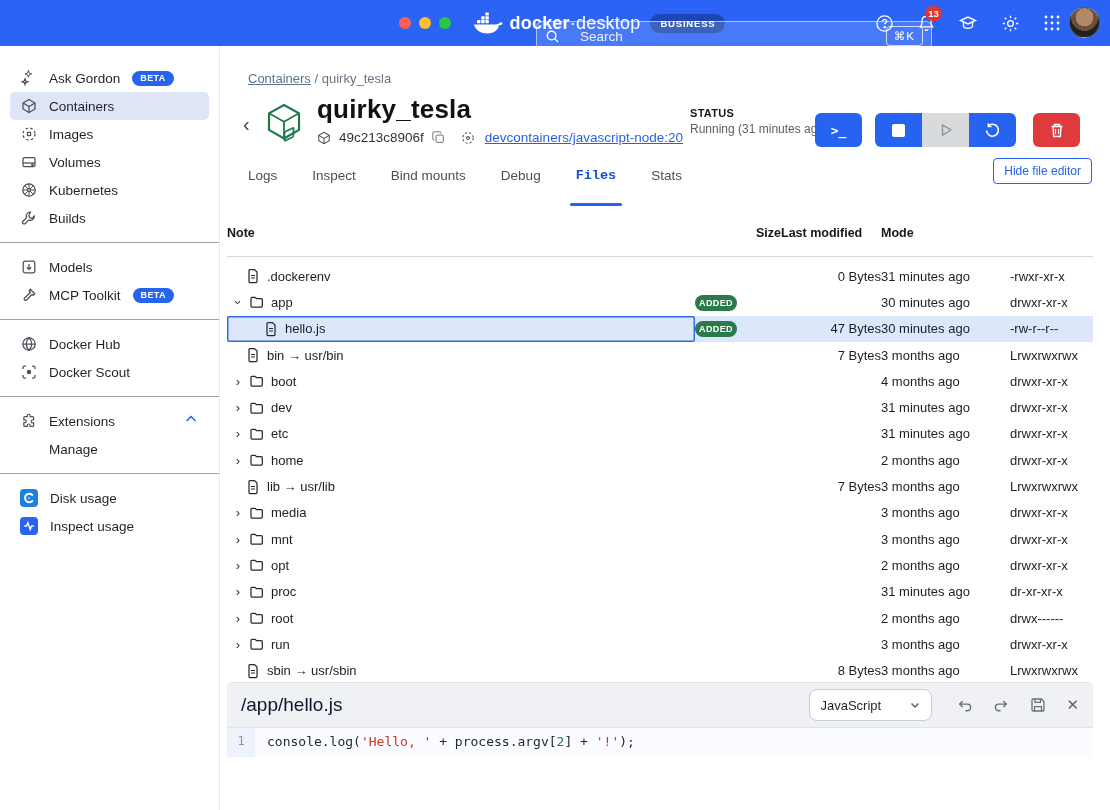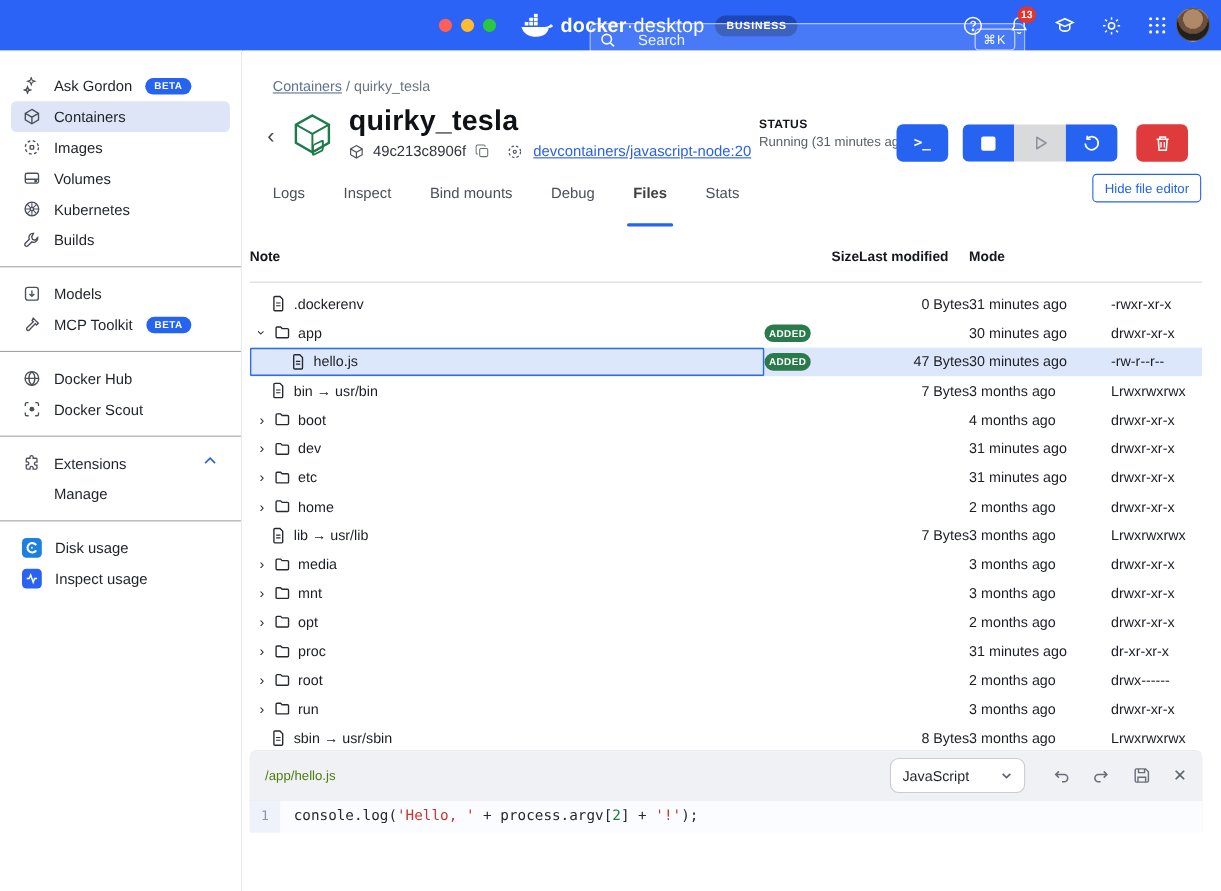--- a/index.html
+++ b/index.html
@@ -75,21 +75,21 @@
     font-family:"DejaVu Sans Mono", monospace; font-weight:700; font-size:13px; }
   .btn-group { display:flex; margin-left:13px; border-radius:6px; overflow:hidden; }
   .abtn.stop { width:47px; background:#2563f0; }
   .abtn.play { width:47px; background:#d9dadc; cursor:default; }
   .abtn.restart { width:47px; background:#2563f0; }
   .abtn.del { width:47px; background:#df3a3c; border-radius:6px; margin-left:17px; }
   .stop-square { width:13px; height:13px; background:#fff; border-radius:2px; }
 
   .tabs { position:absolute; left:27px; top:118px; display:flex; gap:35px; height:36px; }
   .tab { font-size:13.5px; color:#4a4f58; cursor:pointer; position:relative; padding-top:4px; }
-  .tab.active { color:#404040; font-weight:700; }
+  .tab.active { color:#1d4ed8; font-weight:700;font-family:Liberation Mono, monospace; }
   .tab.active::after { content:""; position:absolute; left:-6px; right:-6px; bottom:-6px; height:3px;
     background:#2563f0; border-radius:2px; }
   .hide-editor { position:absolute; right:18px; top:112px; border:1px solid #2563f0; color:#2563f0;
     background:#fff; font-size:12px; border-radius:4px; padding:5px 10px; cursor:pointer; }
 
   
   .table { position:absolute; left:6px; top:170px; width:866px; }
   .tgrid { display:grid; grid-template-columns:468px 86px 100px 129px 1fr; align-items:center; }
   .thead { height:34px; font-size:12.5px; font-weight:700; color:#14171c; }
   .thead .c-size { text-align:right; }
@@ -105,21 +105,21 @@
   .chev.open { transform:rotate(90deg); }
   .f-icn { display:flex; color:#26292f; }
   .added { background:#2b7a4b; color:#fff; font-size:9px; font-weight:700; letter-spacing:.4px;
     padding:3px 4px; border-radius:9px; display:inline-block; }
 
   
   .editor { position:absolute; left:6px; top:637px; width:866px; background:#fff;
     border-radius:6px 6px 0 0; box-shadow:0 -1px 0 #e3e5e9; }
   .ed-head { height:45px; background:#eff1f4; border-radius:6px 6px 0 0; display:flex; align-items:center;
     padding:0 14px; border-bottom:1px solid #e0e3e7; }
-  .ed-path { font-size:12px; color:#4d7c0f; }
+  .ed-path { font-size:19px; color:#0f172a; }
   .ed-controls { margin-left:auto; display:flex; align-items:center; gap:19px; color:#696f79; }
   .lang-select { display:flex; align-items:center; justify-content:space-between; width:123px; height:32px;
     background:#fff; border:1px solid #c8ccd3; border-radius:8px; padding:0 10px; font-size:13px;
     color:#1f2328; cursor:pointer; margin-right:4px; }
   .ed-ic { width:18px; height:18px; display:flex; align-items:center; justify-content:center; cursor:pointer; }
   .ed-close { font-size:15px; color:#5d636c; cursor:pointer; }
   .ed-body { display:flex; }
   .gutter { width:28px; background:#eef2fa; color:#8b95a7; font-family:"DejaVu Sans Mono", monospace;
     font-size:12px; text-align:center; padding-top:6px; height:29px; }
   .codeline { flex:1; background:#fbfcff; font-family:"DejaVu Sans Mono", monospace; font-size:13px;

